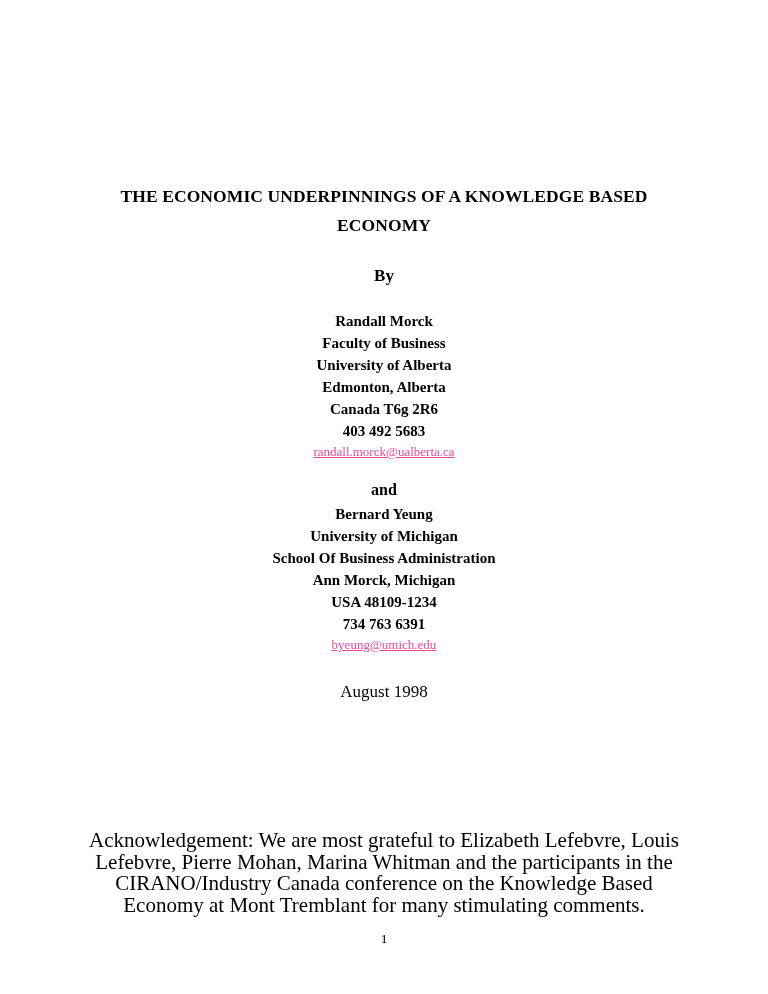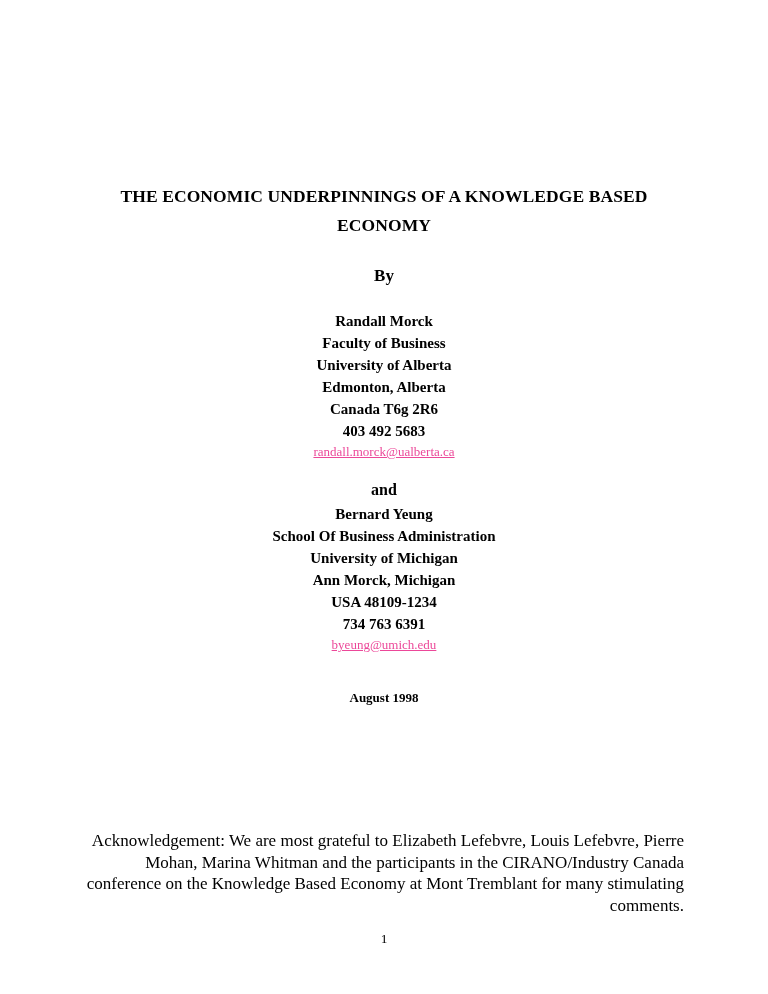--- a/index.html
+++ b/index.html
@@ -56,32 +56,32 @@
   }
   .and-line {
     margin-top: 20px;
     font-size: 16px;
     font-weight: bold;
   }
   .author-block.second {
     margin-top: 4px;
   }
   .date-line {
-    margin-top: 36px;
-    font-size: 13px;
-    font-weight: bold;
+    margin-top: 28px;
+    font-size: 17px;
+    font-weight: normal;
   }
   .acknowledgement {
     position: absolute;
     left: 84px;
     top: 830px;
     width: 600px;
-    font-size: 17px;
+    font-size: 21px;
     line-height: 21.5px;
-    text-align: right;
+    text-align: center;
   }
   .page-number {
     position: absolute;
     left: 0;
     top: 931px;
     width: 768px;
     text-align: center;
     font-size: 13.5px;
   }
 </style>
@@ -103,22 +103,22 @@
       <span class="line">Edmonton, Alberta</span>
       <span class="line">Canada T6g 2R6</span>
       <span class="line">403 492 5683</span>
       <span class="email">randall.morck@ualberta.ca</span>
     </div>
 
     <div class="and-line">and</div>
 
     <div class="author-block second">
       <span class="line">Bernard Yeung</span>
+      <span class="line">University of Michigan</span>
       <span class="line">School Of Business Administration</span>
-      <span class="line">University of Michigan</span>
       <span class="line">Ann Morck, Michigan</span>
       <span class="line">USA 48109-1234</span>
       <span class="line">734 763 6391</span>
       <span class="email">byeung@umich.edu</span>
     </div>
 
     <div class="date-line">August 1998</div>
 
   </div>
 

